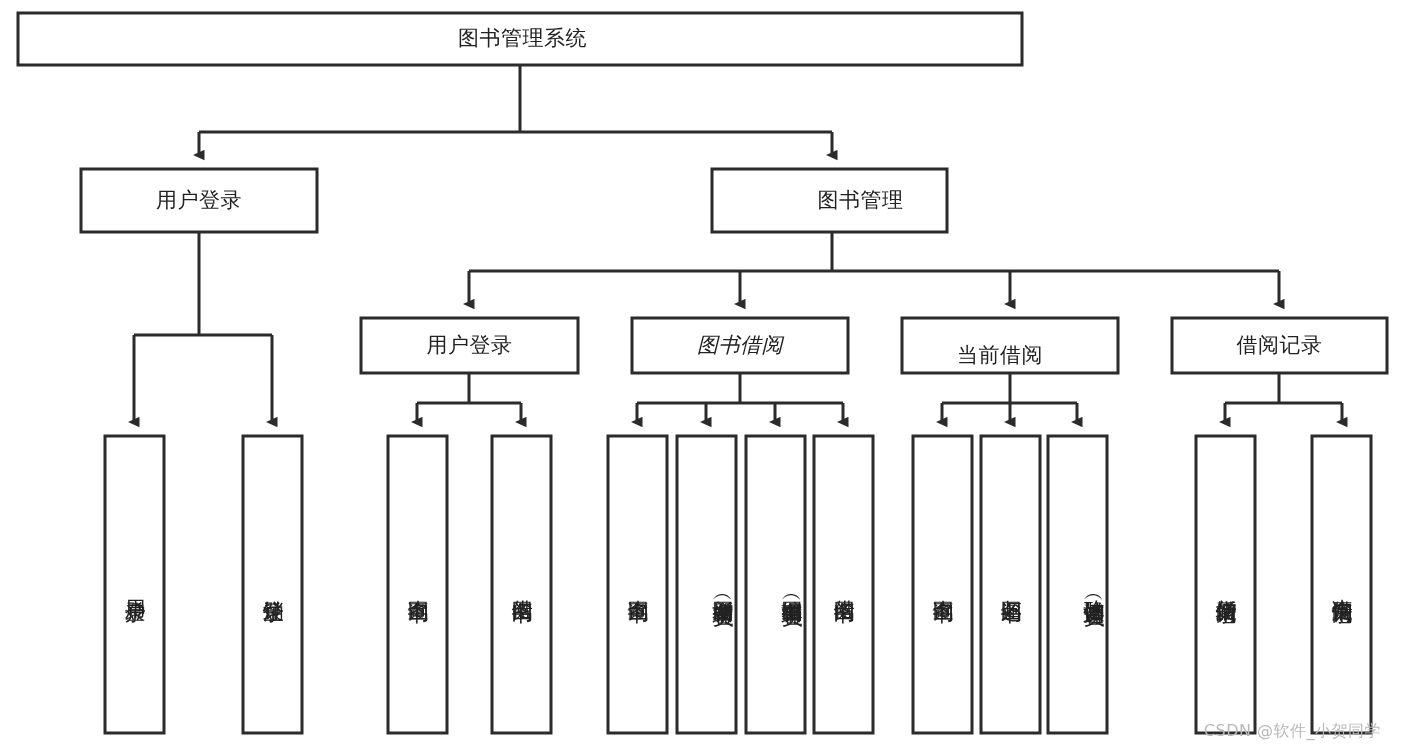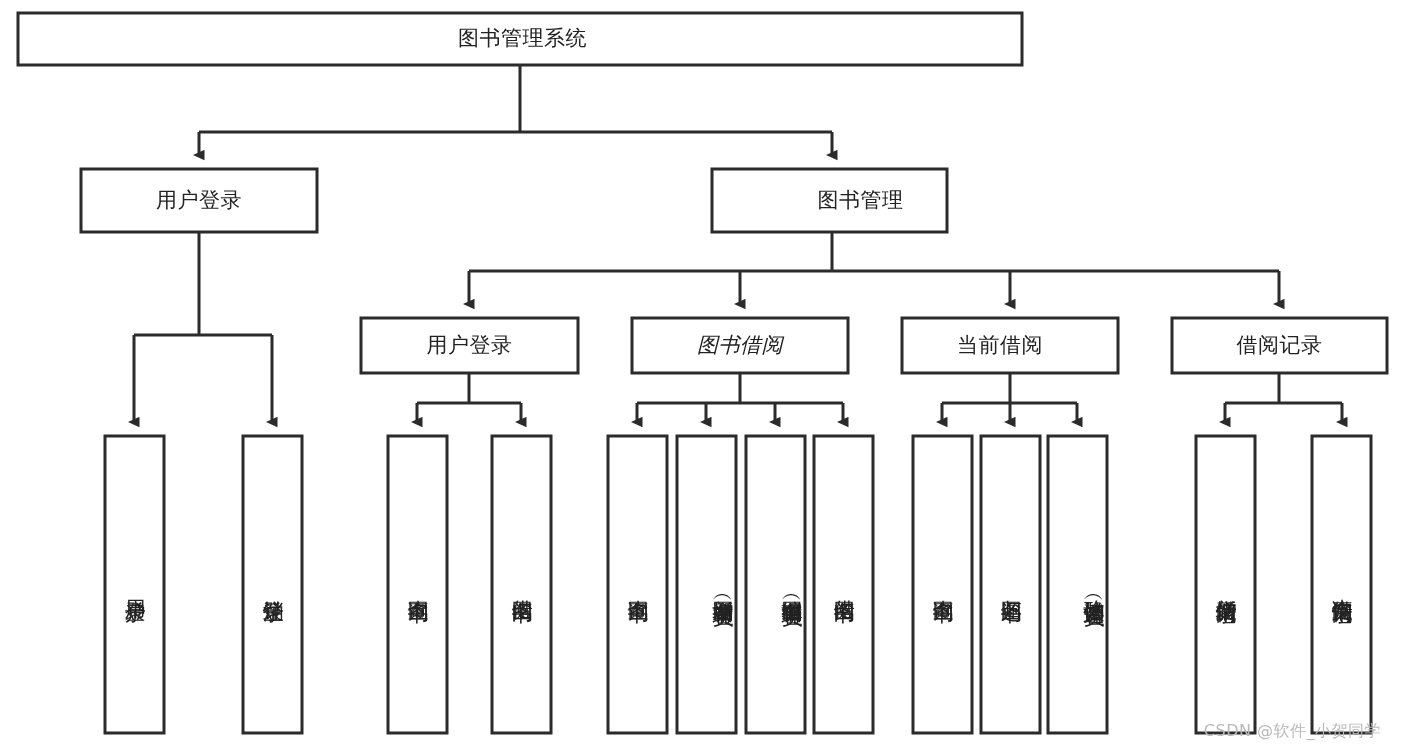--- a/index.html
+++ b/index.html
@@ -175,21 +175,21 @@
     <rect class="node-rect" x="1312" y="436" width="59" height="297"></rect>
   </svg>
 
   <div class="node-label horiz" style="left:4px; top:13px; width:1037px; height:52px;">图书管理系统</div>
 
   <div class="node-label horiz" style="left:81px; top:169px; width:236px; height:63px;">用户登录</div>
   <div class="node-label horiz" style="left:712px; top:169px; width:235px; height:63px;margin-left:31px;">图书管理</div>
 
   <div class="node-label horiz" style="left:361px; top:318px; width:217px; height:55px;">用户登录</div>
   <div class="node-label horiz" style="left:632px; top:318px; width:216px; height:55px;font-style:italic;">图书借阅</div>
-  <div class="node-label horiz" style="left:902px; top:318px; width:196px; height:55px;">当前借阅</div>
+  <div class="node-label horiz" style="left:902px; top:328px; width:196px; height:55px;">当前借阅</div>
   <div class="node-label horiz" style="left:1172px; top:318px; width:215px; height:55px;border-radius:20px;">借阅记录</div>
 
   <div class="node-label vert mid" style="left:105px; top:436px; width:59px; height:297px;">用户登录</div>
   <div class="node-label vert mid" style="left:243px; top:436px; width:59px; height:297px;">注销登录</div>
 
   <div class="node-label vert mid" style="left:388px; top:436px; width:59px; height:297px;">查询图书</div>
   <div class="node-label vert mid" style="left:492px; top:436px; width:59px; height:297px;">借阅图书</div>
 
   <div class="node-label vert mid" style="left:608px; top:436px; width:59px; height:297px;">查询图书</div>
   <div class="node-label vert" style="left:677px; top:436px; width:59px; height:297px;">新增图书（管理员）</div>

